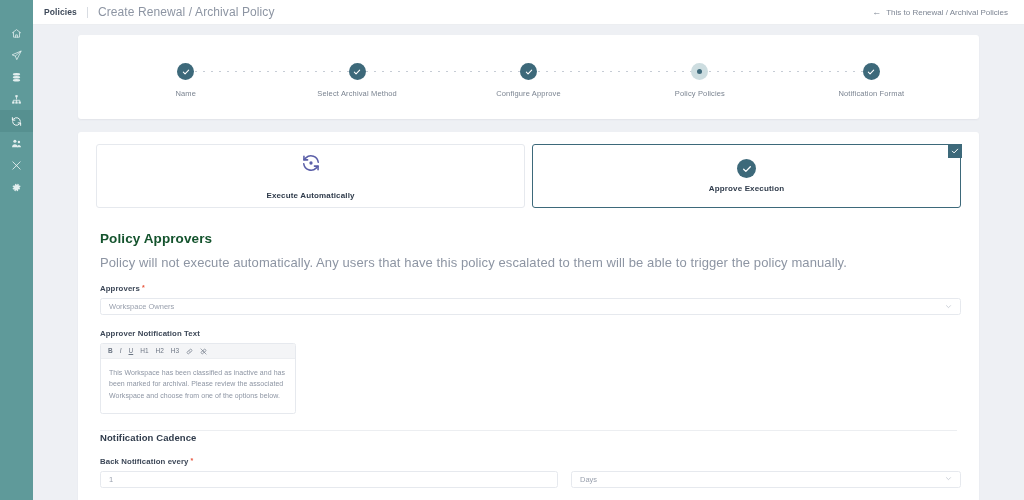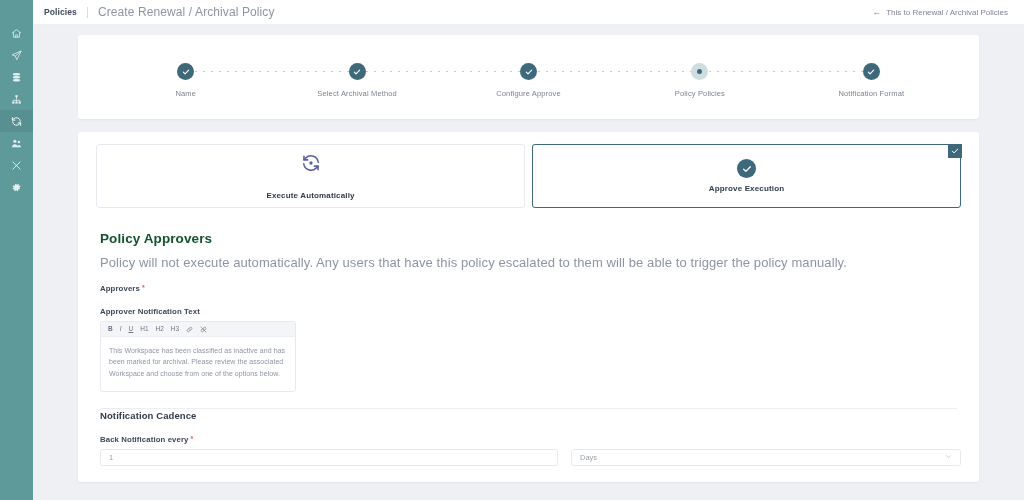--- a/index.html
+++ b/index.html
@@ -365,20 +365,28 @@
             <span class="choice-label">Approve Execution</span>
           </div>
 
         </div>
 
         <h2 class="section-title">Policy Approvers</h2>
         <p class="section-desc">Policy will not execute automatically. Any users that have this policy escalated to them will be able to trigger the policy manually.</p>
 
         <div class="field-label">
           <span>Approvers</span><span class="req">*</span>
+        </div>
+        <div class="select-box">
+          <span>Workspace Owners</span>
+          <span class="chev">
+            <svg width="7" height="7" viewBox="0 0 24 24" fill="none" stroke="#b8bfc9" stroke-width="2.4" stroke-linecap="round" stroke-linejoin="round">
+                <path d="M5 9l7 7 7-7"></path>
+              </svg>
+          </span>
         </div>
 
         <div class="field-label">Approver Notification Text</div>
 
         <div class="editor-wrap">
           <div class="editor-toolbar">
             <span class="tb b">B</span>
             <span class="tb i">I</span>
             <span class="tb u">U</span>
             <span class="tb">H1</span>

